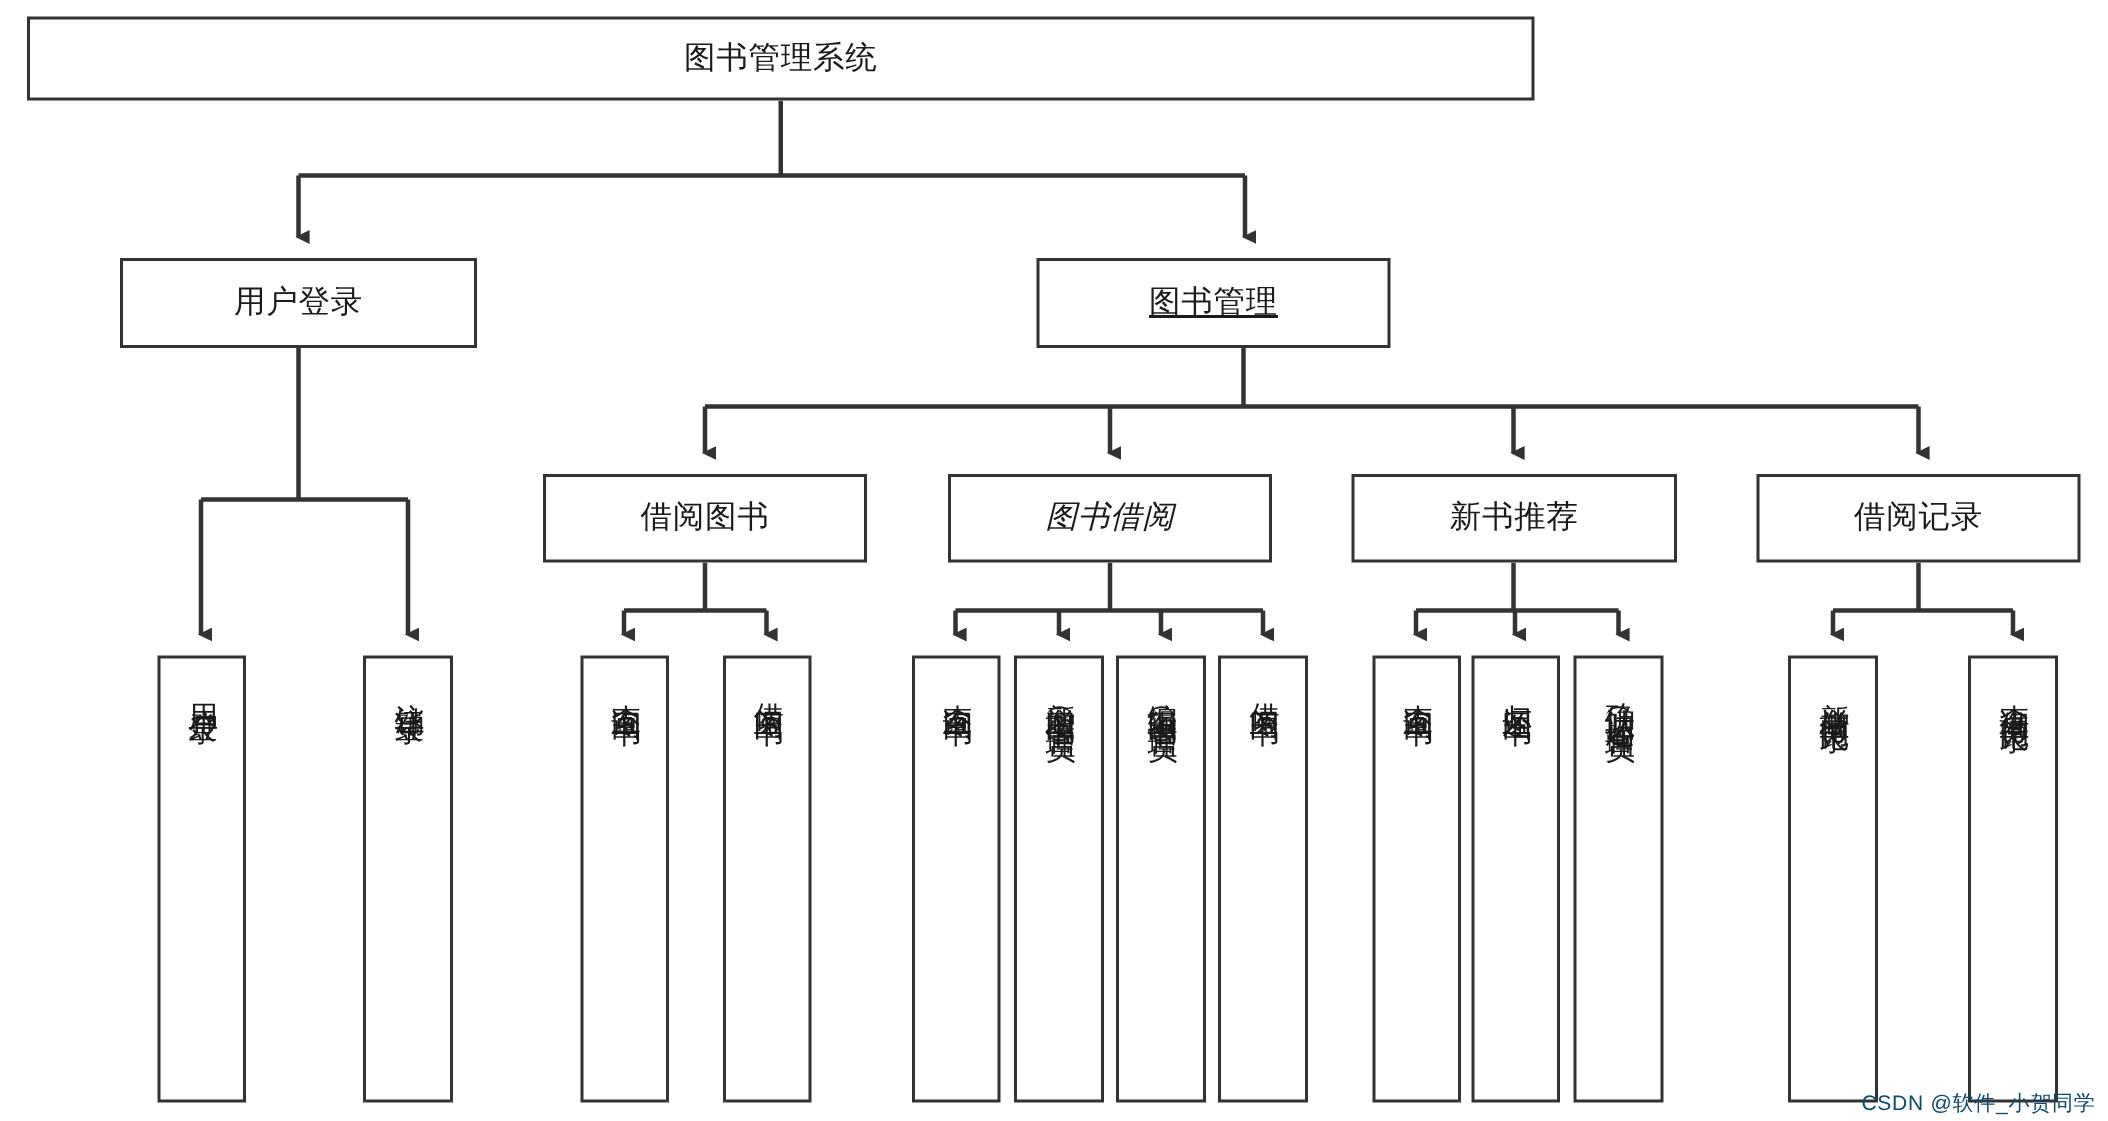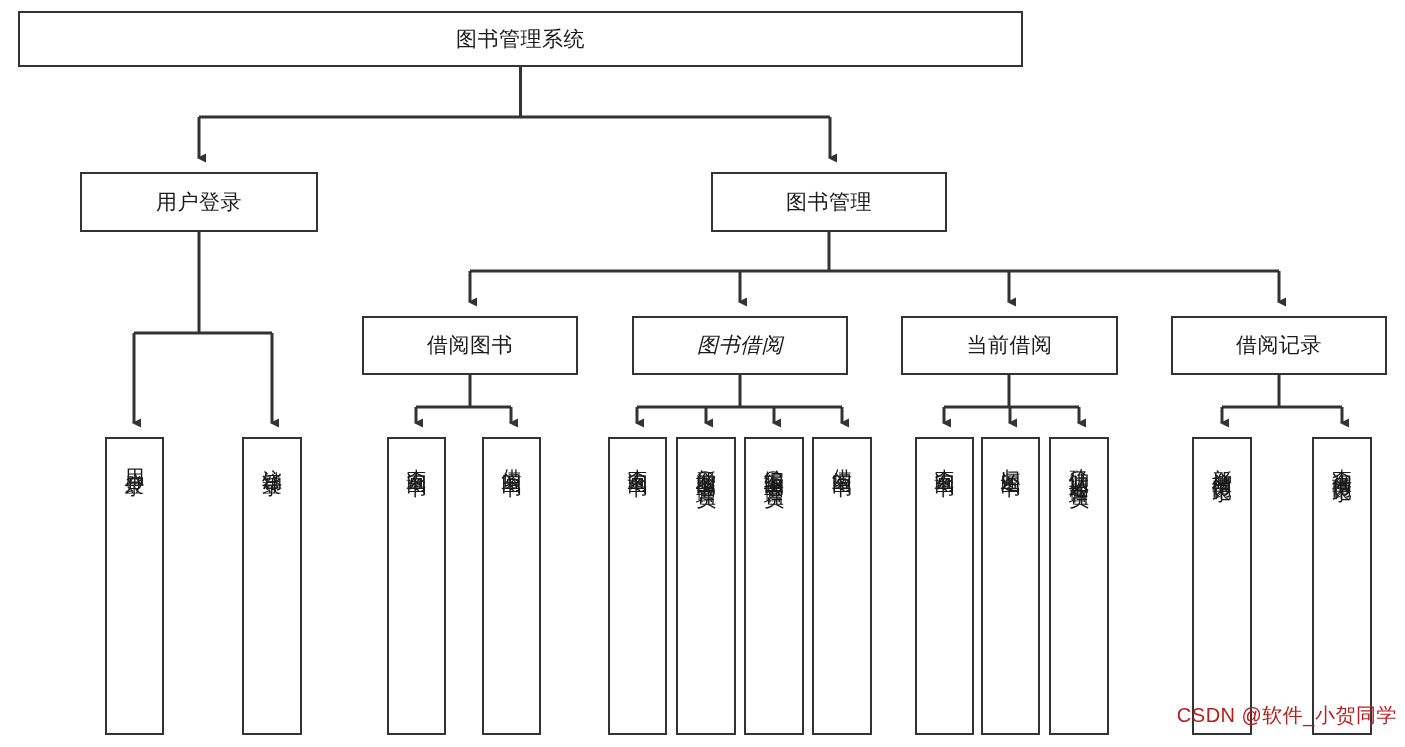--- a/index.html
+++ b/index.html
@@ -58,23 +58,23 @@
     writing-mode: vertical-rl;
     text-orientation: upright;
     font-size: 20px;
     line-height: 1.05;
     letter-spacing: 3px;
     white-space: nowrap;
   }
   .watermark {
     position: absolute;
     right: 8px;
-    bottom: 18px;
-    font-size: 20px;
-    color: #b91c1c;
+    bottom: 2px;
+    font-size: 14px;
+    color: #0c4a6e;
     letter-spacing: 0.5px;
     white-space: nowrap;
   }
 </style>
 </head>
 <body>
 
 <div id="canvas">
 
   <svg id="wires" viewBox="0 0 1405 747" xmlns="http://www.w3.org/2000/svg">
@@ -127,32 +127,32 @@
     </g>
   </svg>
 
   <div class="node h" style="left:18px;top:11px;width:1005px;height:56px;">
     <span class="node-label">图书管理系统</span>
   </div>
 
   <div class="node h" style="left:80px;top:172px;width:238px;height:60px;">
     <span class="node-label">用户登录</span>
   </div>
-  <div class="node h" style="left:711px;top:172px;width:236px;height:60px;">
+  <div class="node h" style="left:691px;top:172px;width:236px;height:60px;text-decoration:underline;">
     <span class="node-label">图书管理</span>
   </div>
 
   <div class="node h" style="left:362px;top:316px;width:216px;height:59px;">
     <span class="node-label">借阅图书</span>
   </div>
   <div class="node h" style="left:632px;top:316px;width:216px;height:59px;font-style:italic;">
     <span class="node-label">图书借阅</span>
   </div>
   <div class="node h" style="left:901px;top:316px;width:217px;height:59px;">
-    <span class="node-label">当前借阅</span>
+    <span class="node-label">新书推荐</span>
   </div>
   <div class="node h" style="left:1171px;top:316px;width:216px;height:59px;">
     <span class="node-label">借阅记录</span>
   </div>
 
   <div class="node v" style="left:105px;top:437px;width:59px;height:298px;">
     <span class="node-label">用户登录</span>
   </div>
   <div class="node v" style="left:242px;top:437px;width:60px;height:298px;">
     <span class="node-label">注销登录</span>

